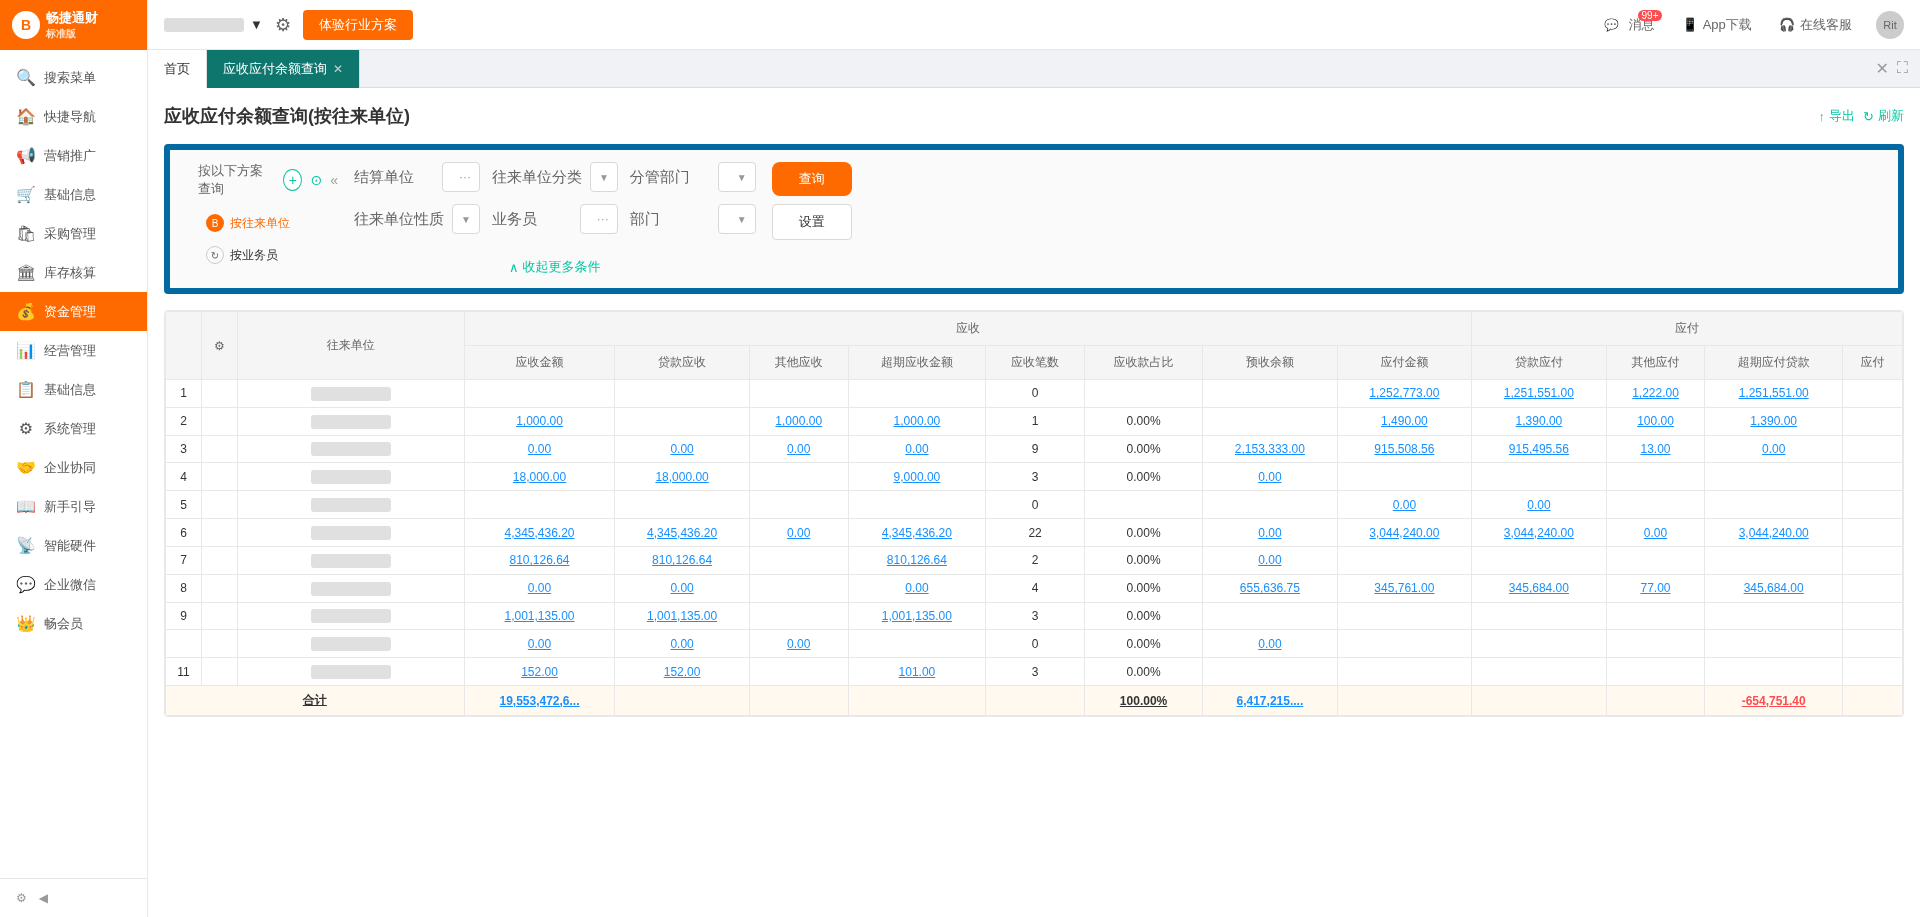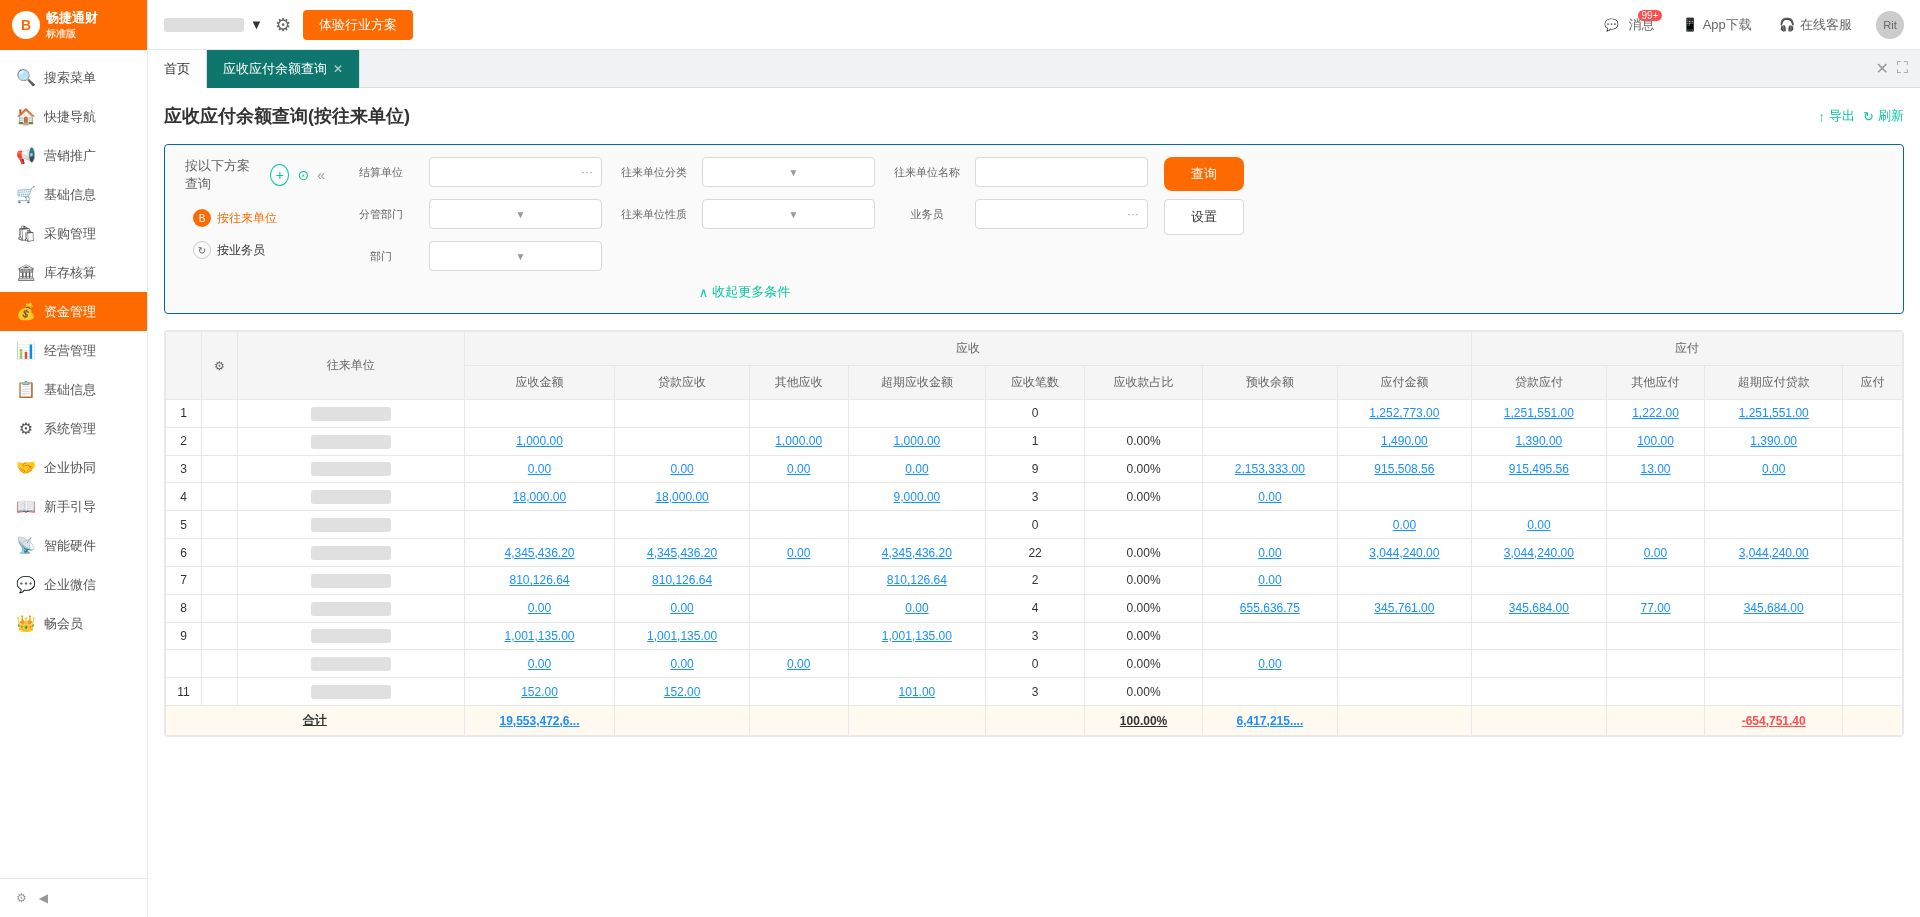--- a/index.html
+++ b/index.html
@@ -82,36 +82,36 @@
     
     .page-header {
       display: flex; align-items: center; justify-content: space-between; margin-bottom: 16px;
     }
     .page-title { font-size: 18px; font-weight: bold; color: #333; }
     .page-actions { display: flex; gap: 8px; }
     .page-action-btn { display: flex; align-items: center; gap: 4px; color: #09c5a3; cursor: pointer; font-size: 13px; }
 
     
     .filter-area {
-      background: #fafafa; border: 1px solid #0369a1; border-radius: 4px;
-      padding: 12px 20px; margin-bottom: 16px; margin-top: 12px;
+      background: #fafafa; border: 6px solid #0369a1; border-radius: 4px;
+      padding: 12px 28px; margin-bottom: 16px; margin-top: 12px;
     }
     .filter-header { display: flex; align-items: center; gap: 8px; margin-bottom: 12px; color: #666; font-size: 13px; }
     .filter-add-btn { width: 22px; height: 22px; border-radius: 50%; background: #fff; border: 1px solid #09c5a3; color: #09c5a3; display: flex; align-items: center; justify-content: center; cursor: pointer; font-size: 14px; }
     .filter-schemes { display: flex; flex-direction: column; gap: 6px; margin-top: 4px; }
     .filter-scheme-item { display: flex; align-items: center; gap: 6px; padding: 4px 8px; cursor: pointer; color: #333; }
     .filter-scheme-item.active { color: #ff6a00; }
     .filter-scheme-icon { width: 18px; height: 18px; border-radius: 50%; background: #ff6a00; display: flex; align-items: center; justify-content: center; color: white; font-size: 10px; }
     .filter-scheme-icon2 { width: 18px; height: 18px; border-radius: 50%; border: 1px solid #ccc; display: flex; align-items: center; justify-content: center; color: #666; font-size: 10px; }
 
     .filter-grid {
       display: grid; grid-template-columns: 1fr 1fr 1fr; gap: 12px; margin-left: 0;
     }
     .filter-row { display: flex; align-items: center; gap: 8px; }
-    .filter-label { color: #666; font-size: 11px; min-width: 80px; text-align: center; }
+    .filter-label { color: #666; font-size: 15px; min-width: 80px; text-align: left; }
     .filter-input {
       flex: 1; height: 30px; border: 1px solid #d9d9d9; border-radius: 4px;
       padding: 0 8px; font-size: 12px; color: #333; background: white;
     }
     .filter-input-dots { display: flex; align-items: center; border: 1px solid #d9d9d9; border-radius: 4px; height: 30px; flex: 1; padding: 0 8px; background: white; cursor: pointer; }
     .filter-dots { color: #999; margin-left: auto; }
     .filter-select { display: flex; align-items: center; border: 1px solid #d9d9d9; border-radius: 4px; height: 30px; flex: 1; padding: 0 8px; background: white; cursor: pointer; }
     .filter-select span { flex: 1; }
     .filter-select .arrow { color: #999; font-size: 10px; }
 
@@ -333,24 +333,20 @@
                     <span style="flex:1;"></span>
                     <span class="filter-dots">···</span>
                   </div>
                 </div>
                 <div class="filter-row">
                   <span class="filter-label">往来单位分类</span>
                   <div class="filter-select">
                     <span style="flex:1;"></span>
                     <span class="arrow">▼</span>
                   </div>
-                </div>
-                <div class="filter-row">
-                  <span class="filter-label">往来单位名称</span>
-                  <input class="filter-input" type="text" style="">
                 </div>
 
                 <div class="filter-row">
                   <span class="filter-label">分管部门</span>
                   <div class="filter-select">
                     <span style="flex:1;"></span>
                     <span class="arrow">▼</span>
                   </div>
                 </div>
                 <div class="filter-row">

